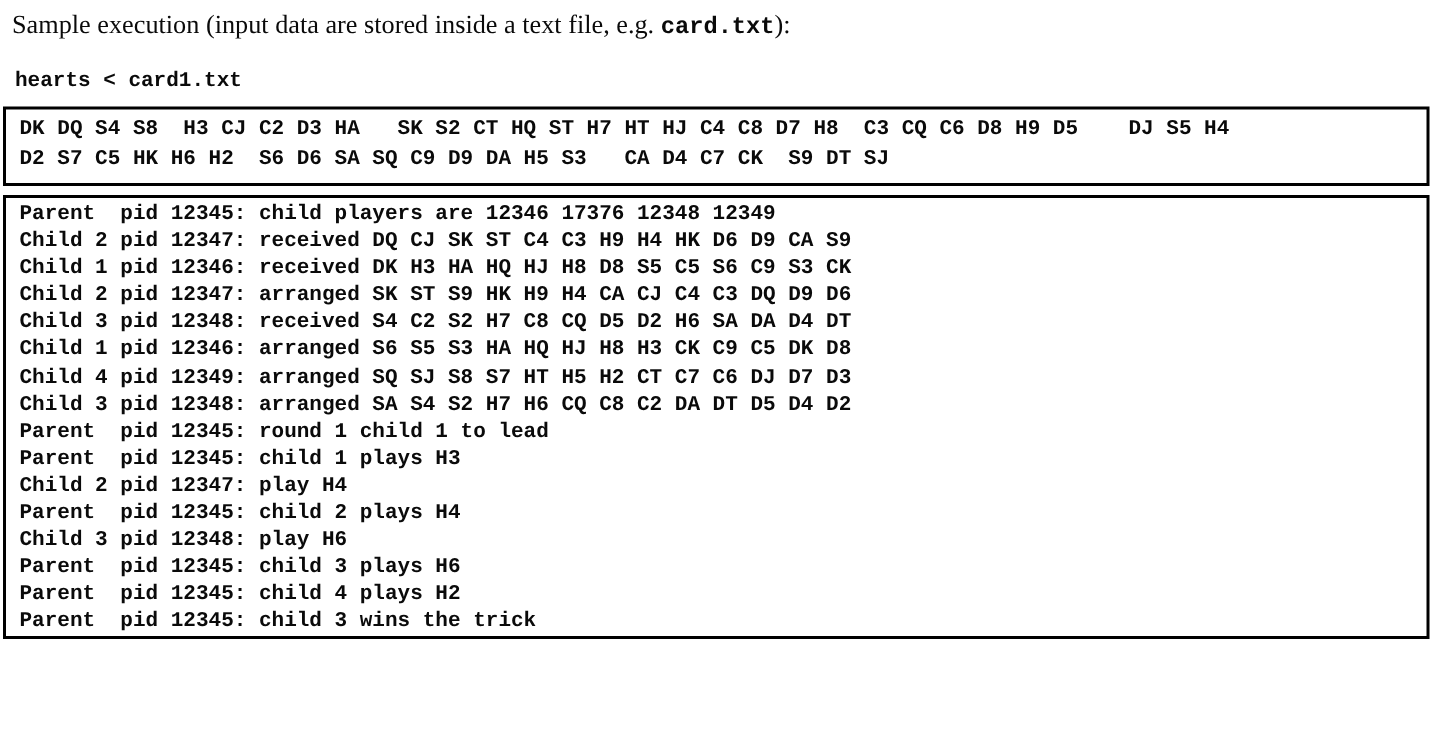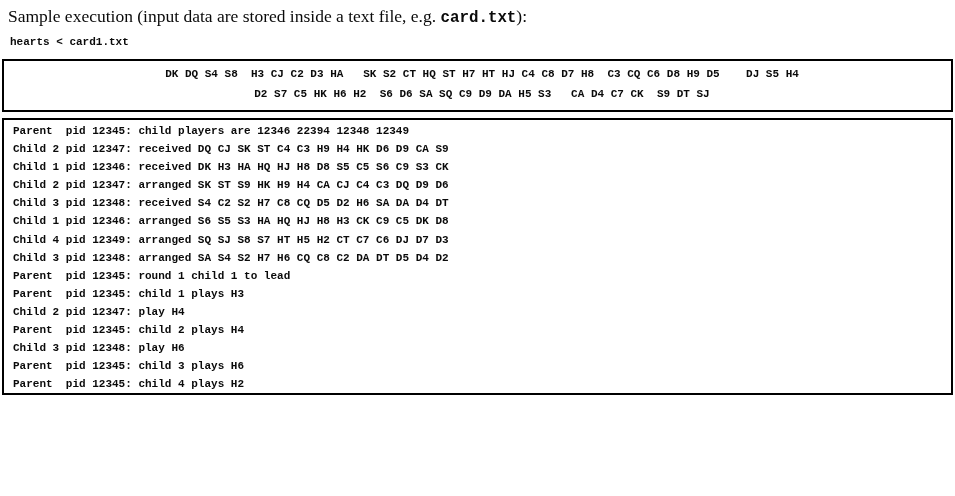--- a/index.html
+++ b/index.html
@@ -17,46 +17,45 @@
   .serif {
     font-family: "Liberation Serif", serif;
     font-size: 17.5px;
     line-height: 22px;
     margin: 0;
     color: #0a0a0a;
   }
   .mono {
     font-family: "Liberation Mono", "DejaVu Sans Mono", monospace;
     font-weight: 700;
-    font-size: 11px;
+    font-size: 14px;
     white-space: pre;
     color: #0a0a0a;
   }
   .mono-inline {
     font-family: "Liberation Mono", "DejaVu Sans Mono", monospace;
     font-weight: 700;
     font-size: 15.8px;
   }
   #caption-exec {
-    margin: 5px 0 4px 8px;
+    margin: 5px 0 16px 8px;
   }
   #command-line {
     margin: 4px 0 0 10px;
     line-height: 19px;
   }
   .box {
     border: 2px solid #000000;
     margin-left: 2px;
     margin-right: 2px;
     background: #ffffff;
   }
   #input-box {
     margin-top: 7px;
     padding: 4px 0 6px 9px;
-    text-align: center;
   }
   #input-box .line {
     line-height: 19.5px;
   }
   #caption-out {
     margin: 7px 0 0 8px;
   }
   #output-box {
     margin-top: 6px;
     padding: 2px 0 0 9px;
@@ -74,30 +73,31 @@
 
   <div class="mono" id="command-line">hearts &lt; card1.txt</div>
 
   <div class="box" id="input-box">
     <div class="mono line">DK DQ S4 S8  H3 CJ C2 D3 HA   SK S2 CT HQ ST H7 HT HJ C4 C8 D7 H8  C3 CQ C6 D8 H9 D5    DJ S5 H4</div>
     <div class="mono line">D2 S7 C5 HK H6 H2  S6 D6 SA SQ C9 D9 DA H5 S3   CA D4 C7 CK  S9 DT SJ</div>
   </div>
 
 
   <div class="box" id="output-box">
-    <div class="mono line">Parent  pid 12345: child players are 12346 22394 12348 12349</div>
+    <div class="mono line">Parent  pid 12345: child players are 12346 17376 12348 12349</div>
     <div class="mono line">Child 2 pid 12347: received DQ CJ SK ST C4 C3 H9 H4 HK D6 D9 CA S9</div>
     <div class="mono line">Child 1 pid 12346: received DK H3 HA HQ HJ H8 D8 S5 C5 S6 C9 S3 CK</div>
     <div class="mono line">Child 2 pid 12347: arranged SK ST S9 HK H9 H4 CA CJ C4 C3 DQ D9 D6</div>
     <div class="mono line">Child 3 pid 12348: received S4 C2 S2 H7 C8 CQ D5 D2 H6 SA DA D4 DT</div>
     <div class="mono line">Child 1 pid 12346: arranged S6 S5 S3 HA HQ HJ H8 H3 CK C9 C5 DK D8</div>
     <div class="mono line">Child 4 pid 12349: arranged SQ SJ S8 S7 HT H5 H2 CT C7 C6 DJ D7 D3</div>
     <div class="mono line">Child 3 pid 12348: arranged SA S4 S2 H7 H6 CQ C8 C2 DA DT D5 D4 D2</div>
     <div class="mono line">Parent  pid 12345: round 1 child 1 to lead</div>
     <div class="mono line">Parent  pid 12345: child 1 plays H3</div>
     <div class="mono line">Child 2 pid 12347: play H4</div>
     <div class="mono line">Parent  pid 12345: child 2 plays H4</div>
     <div class="mono line">Child 3 pid 12348: play H6</div>
     <div class="mono line">Parent  pid 12345: child 3 plays H6</div>
     <div class="mono line">Parent  pid 12345: child 4 plays H2</div>
+    <div class="mono line">Parent  pid 12345: child 3 wins the trick</div>
   </div>
 
 </div>
 
 </body></html>

